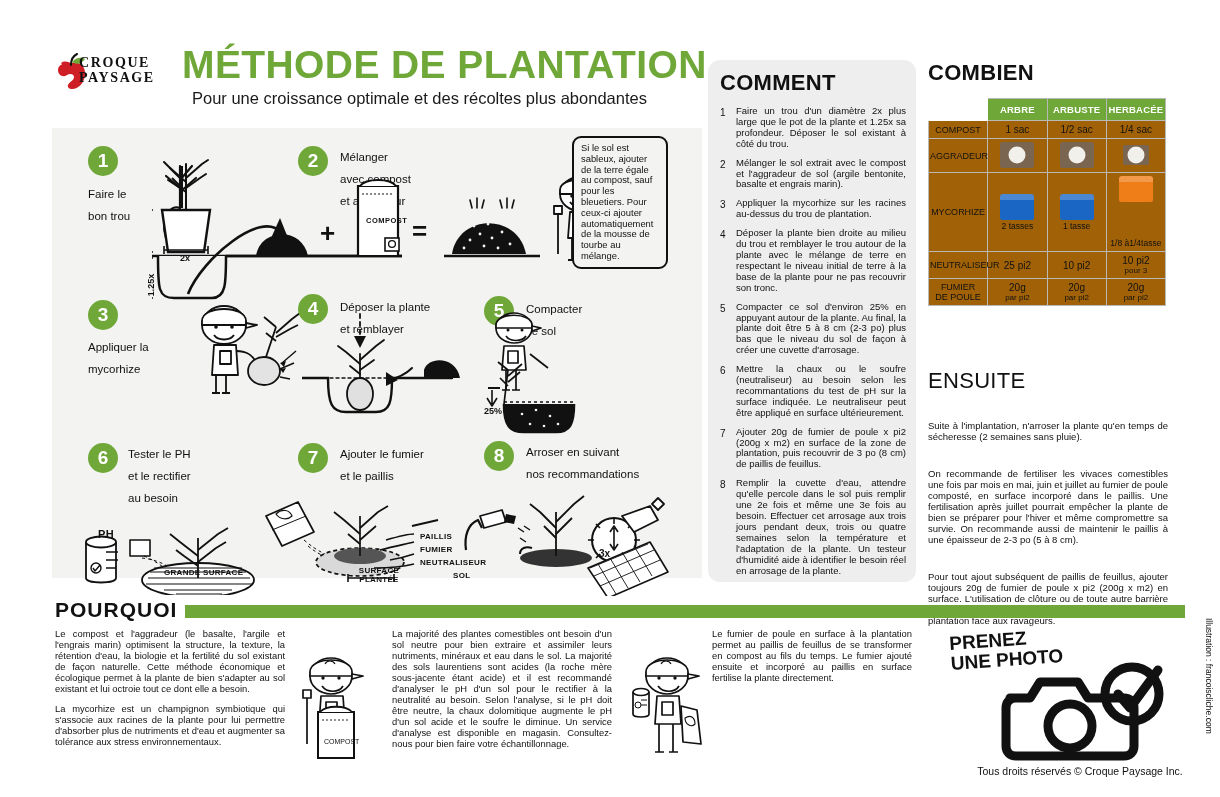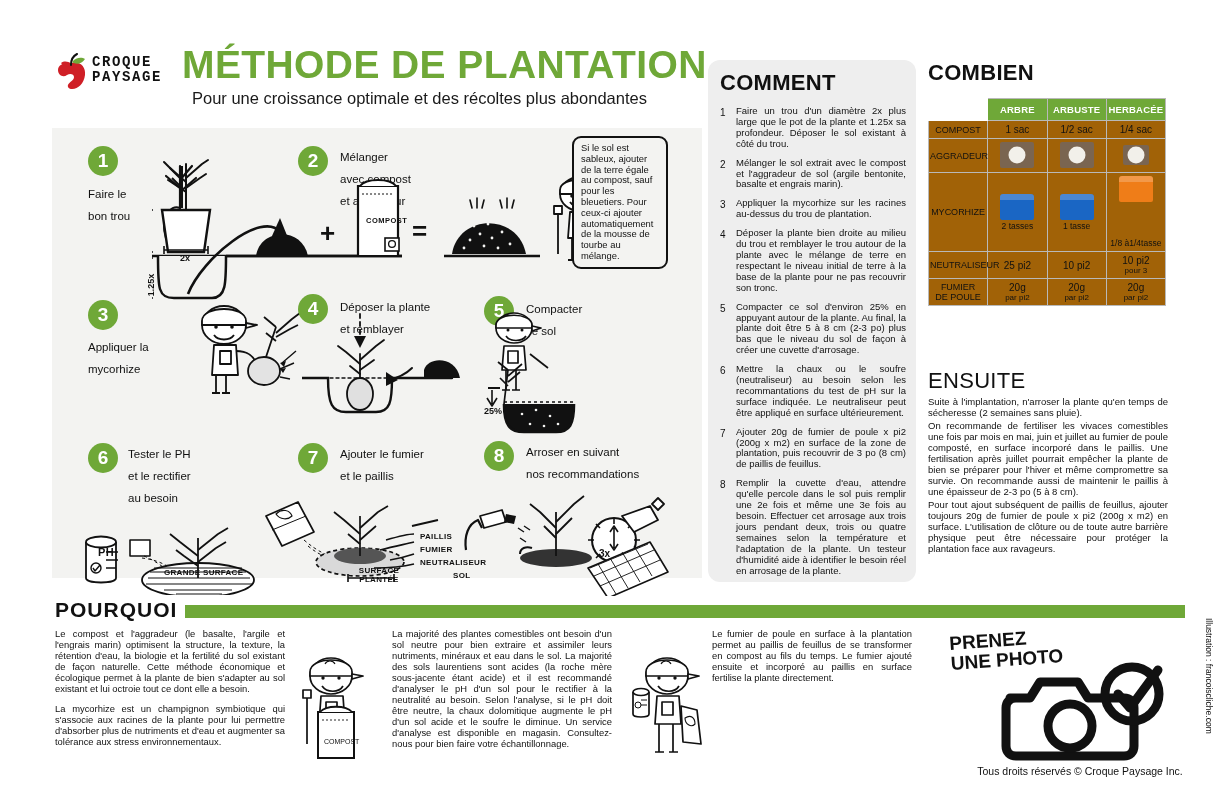--- a/index.html
+++ b/index.html
@@ -9,22 +9,22 @@
     font-family: "Liberation Sans", sans-serif;
     overflow: hidden;
     position: relative;
   }
   .page { position: relative; width: 1220px; height: 797px; background:#fff; }
 
   
   .header { position:absolute; left:52px; top:45px; width:650px; height:72px; }
   .logo { position:absolute; left:0; top:4px; width:120px; height:50px; }
   .logo-apple { position:absolute; left:2px; top:4px; width:34px; height:38px; }
-  .logo-text { position:absolute; left:40px; top:6px; font-size:14px; font-weight:bold;
-    letter-spacing:1.6px; line-height:15px; color:#111; font-family:Liberation Mono, monospace; }
+  .logo-text { position:absolute; left:27px; top:6px; font-size:14px; font-weight:bold;
+    letter-spacing:1.6px; line-height:15px; color:#111; font-family:Liberation Serif, serif; }
   .main-title { position:absolute; left:130px; top:-2px; font-size:39px; font-weight:bold;
     color:#6FA838; letter-spacing:0.4px; white-space:nowrap; }
   .sub-title { position:absolute; left:140px; top:44px; font-size:16.5px; color:#1a1a1a;
     white-space:nowrap; }
 
   
   .diagram { position:absolute; left:52px; top:128px; width:650px; height:450px;
     background:#f3f3f1; }
   .badge { position:absolute; width:30px; height:30px; border-radius:50%;
     background:#6FA838; color:#fff; font-size:19px; font-weight:bold;
@@ -67,21 +67,21 @@
   .prod.myco-o { background:#ef7d18; border-radius:3px 3px 2px 2px; }
   .prod.myco-b::before, .prod.myco-o::before { content:""; position:absolute;
     left:0; top:0; width:100%; height:6px; background:rgba(255,255,255,0.22);
     border-radius:3px 3px 0 0; }
   .prod.small { width:26px; height:20px; }
 
   
   .ensuite { position:absolute; left:928px; top:368px; width:240px; }
   .ensuite h2 { font-size:22px; font-weight:normal; color:#111; letter-spacing:0.3px; }
   .ensuite p { font-size:9.5px; line-height:11px; color:#111; text-align:justify;
-    margin-top:2px; }
+    margin-top:26px; }
 
   
   .pourquoi-head { position:absolute; left:55px; top:598px; font-size:21px;
     font-weight:bold; color:#111; letter-spacing:1px; }
   .green-bar { position:absolute; left:185px; top:605px; width:1000px; height:13px;
     background:#6FA838; }
   .pq-col { position:absolute; top:628px; font-size:9.4px; line-height:11px;
     color:#111; text-align:justify; }
   .pq-col p + p { margin-top:9px; }
   .pq1 { left:55px; width:230px; }
@@ -321,21 +321,21 @@
         <ellipse cx="124" cy="100" rx="56" ry="17" fill="#fff"></ellipse>
         <g stroke-width="1.1">
           <path d="M74 98 L176 98 M72 104 L178 104 M76 92 L172 92 M80 88 L168 88 M90 110 L158 110 M102 114 L148 114"></path>
         </g>
         <path d="M124 98 L124 58"></path>
         <path d="M124 76 L106 62 M124 70 L144 54 M124 86 L110 76 M124 82 L142 68 M106 62 L96 54 M144 54 L154 48 M110 76 L102 70 M142 68 L152 62"></path>
         <path d="M72 124 L176 124" stroke-width="1.6"></path>
         <path d="M72 120 L72 128 M176 120 L176 128" stroke-width="1.6"></path>
       </g>
     </svg>
-    <div class="handlabel" style="left:46px;top:418px;font-size:11px;">PH</div>
+    <div class="handlabel" style="left:46px;top:400px;font-size:11px;">PH</div>
     <div class="handlabel" style="left:112px;top:440px;">GRANDE SURFACE</div>
 
     <div class="badge" style="left:246px;top:315px;">7</div>
     <div class="steplabel" style="left:288px;top:315px;width:120px;white-space:pre-line;">Ajouter le fumier
 et le paillis</div>
 
     <svg style="position:absolute;left:210px;top:352px;" width="210" height="105">
       <g class="ink" stroke-width="1.7" stroke-linejoin="round">
         <path d="M4 36 L36 22 L52 52 L20 66 Z" fill="#fff"></path>
         <path d="M10 50 L44 36" stroke-width="1"></path>

